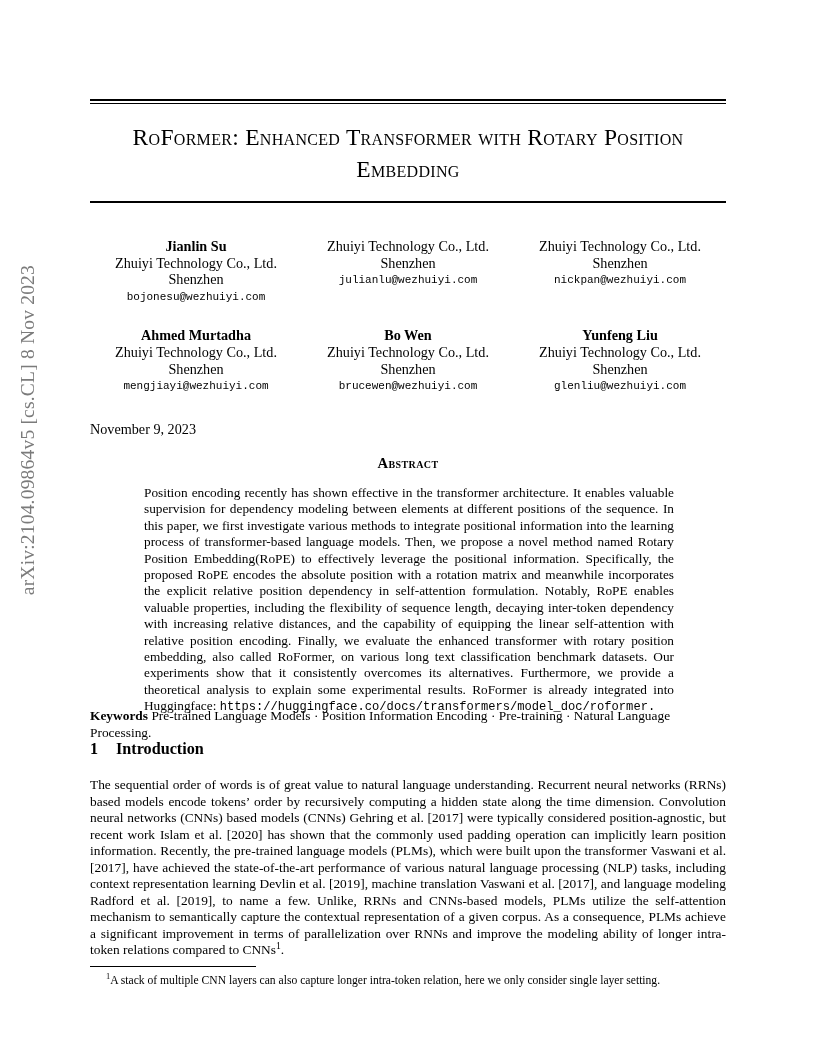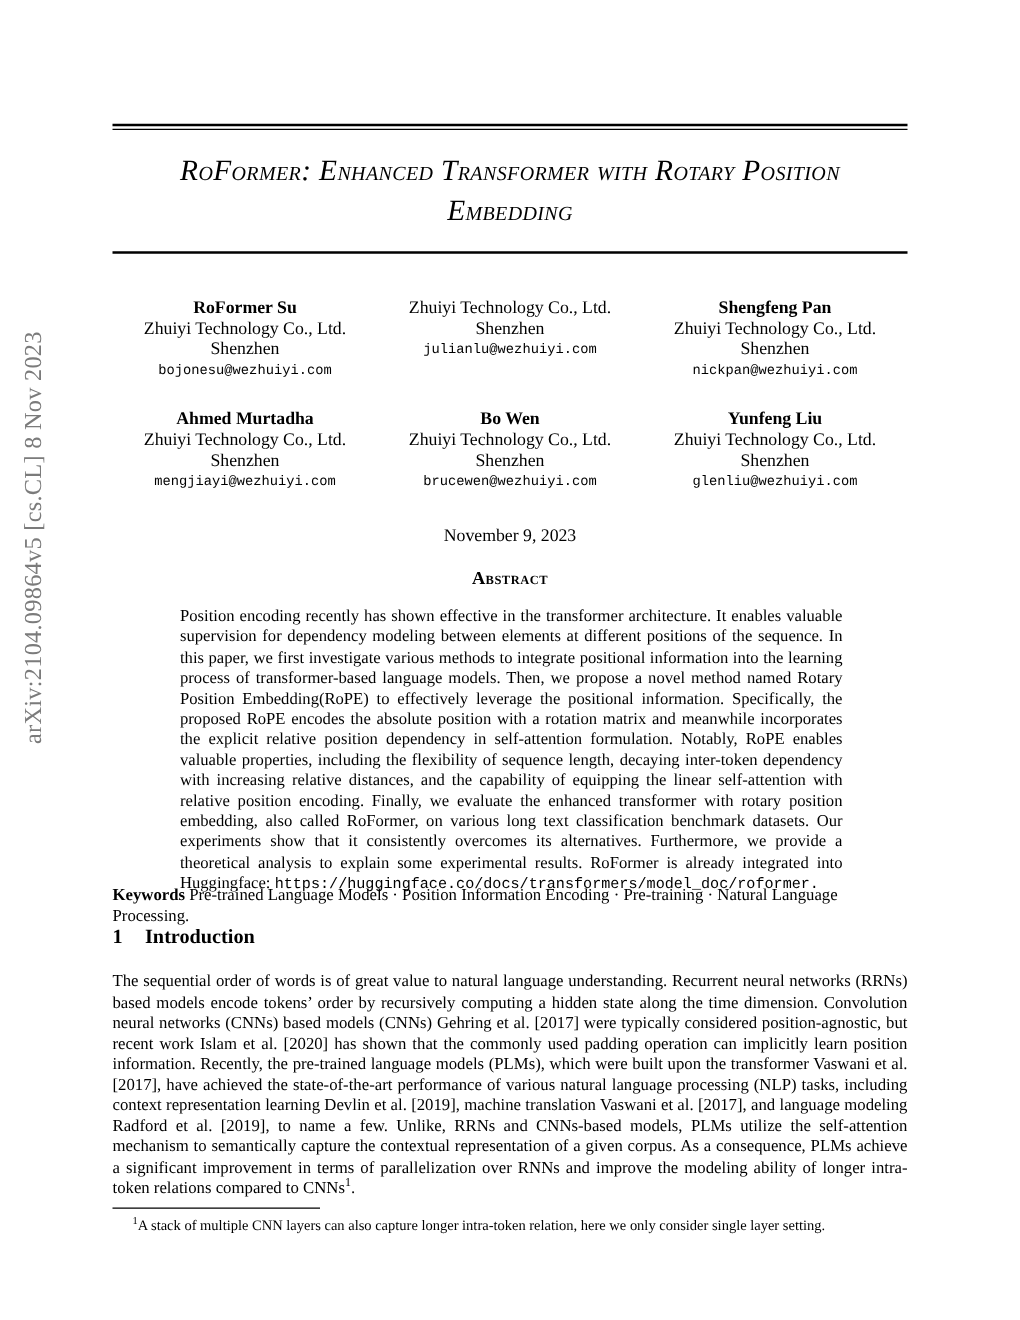--- a/index.html
+++ b/index.html
@@ -66,21 +66,20 @@
   }
   #paper-title {
     text-align: center;
     font-size: 23.5px;
     line-height: 32px;
     font-variant: small-caps;
     font-weight: normal;
     padding: 17px 6px 16px 6px;
     margin: 0;
     letter-spacing: 0.3px;
-    font-style: italic;
   }
 
   
   #authors {
     position: absolute;
     top: 238px;
     left: 0;
     width: 636px;
   }
   .author-row {
@@ -114,21 +113,21 @@
     font-size: 11px;
     margin-top: 1px;
   }
 
   
   #pub-date {
     position: absolute;
     top: 421px;
     left: 0;
     width: 636px;
-    text-align: center;
+    text-align: left;
     font-size: 14.2px;
   }
 
   
   #abstract-heading {
     position: absolute;
     top: 455px;
     left: 0;
     width: 636px;
     text-align: center;
@@ -227,32 +226,31 @@
 
   <div id="title-block">
     <div class="rule-double"></div>
     <h1 id="paper-title">RoFormer: Enhanced Transformer with Rotary Position Embedding</h1>
     <div class="rule-single"></div>
   </div>
 
   <div id="authors">
     <div class="author-row">
       <div class="author">
-        <span class="author-name">RoFormer Su</span>
+        <span class="author-name">Jianlin Su</span>
         <span class="author-affil">Zhuiyi Technology Co., Ltd.</span>
         <span class="author-city">Shenzhen</span>
         <span class="author-email">bojonesu@wezhuiyi.com</span>
       </div>
       <div class="author">
         <span class="author-affil">Zhuiyi Technology Co., Ltd.</span>
         <span class="author-city">Shenzhen</span>
         <span class="author-email">julianlu@wezhuiyi.com</span>
       </div>
       <div class="author">
-        <span class="author-name">Shengfeng Pan</span>
         <span class="author-affil">Zhuiyi Technology Co., Ltd.</span>
         <span class="author-city">Shenzhen</span>
         <span class="author-email">nickpan@wezhuiyi.com</span>
       </div>
     </div>
     <div class="author-row second">
       <div class="author">
         <span class="author-name">Ahmed Murtadha</span>
         <span class="author-affil">Zhuiyi Technology Co., Ltd.</span>
         <span class="author-city">Shenzhen</span>

